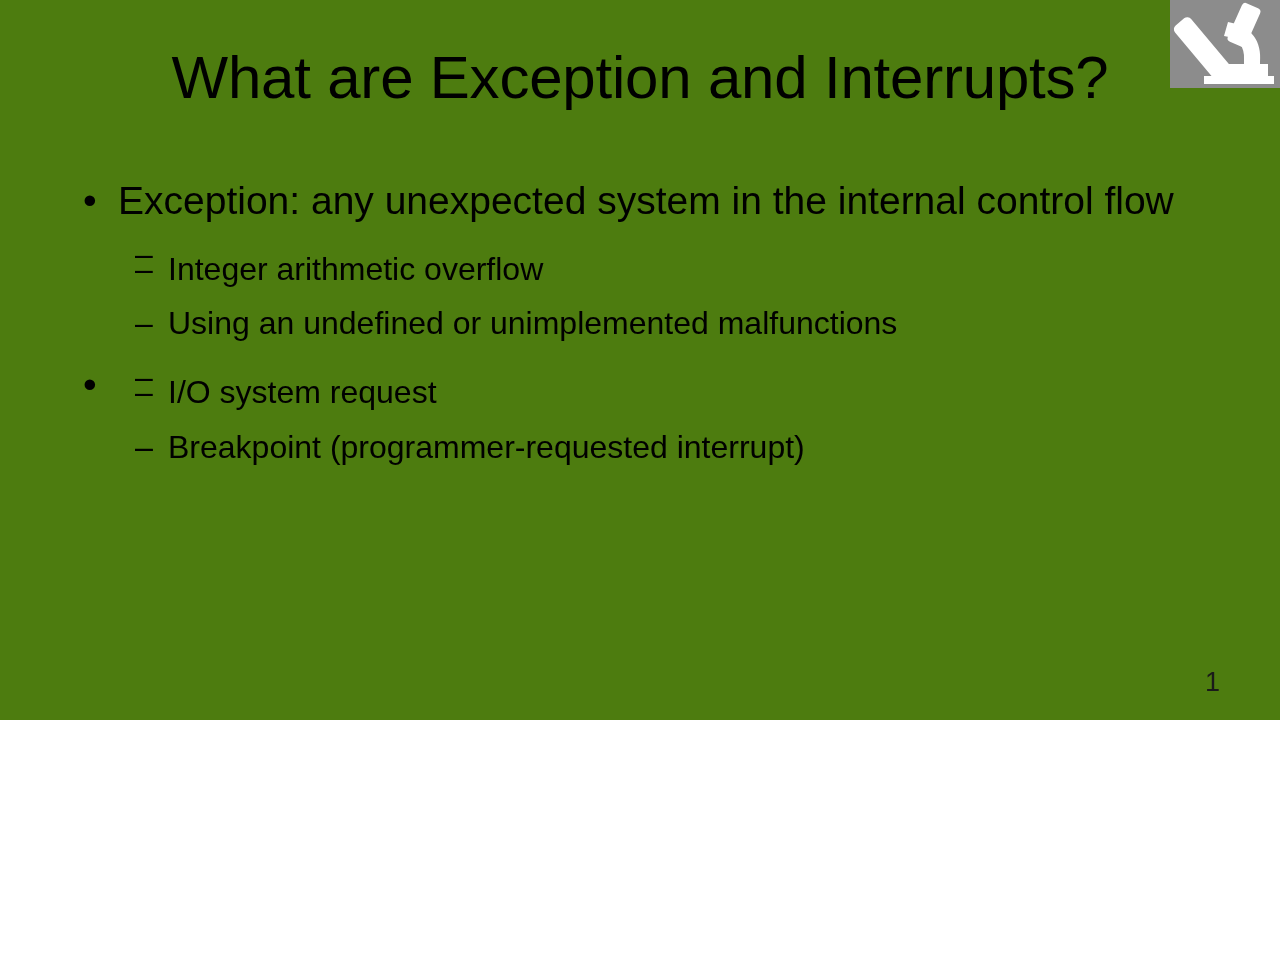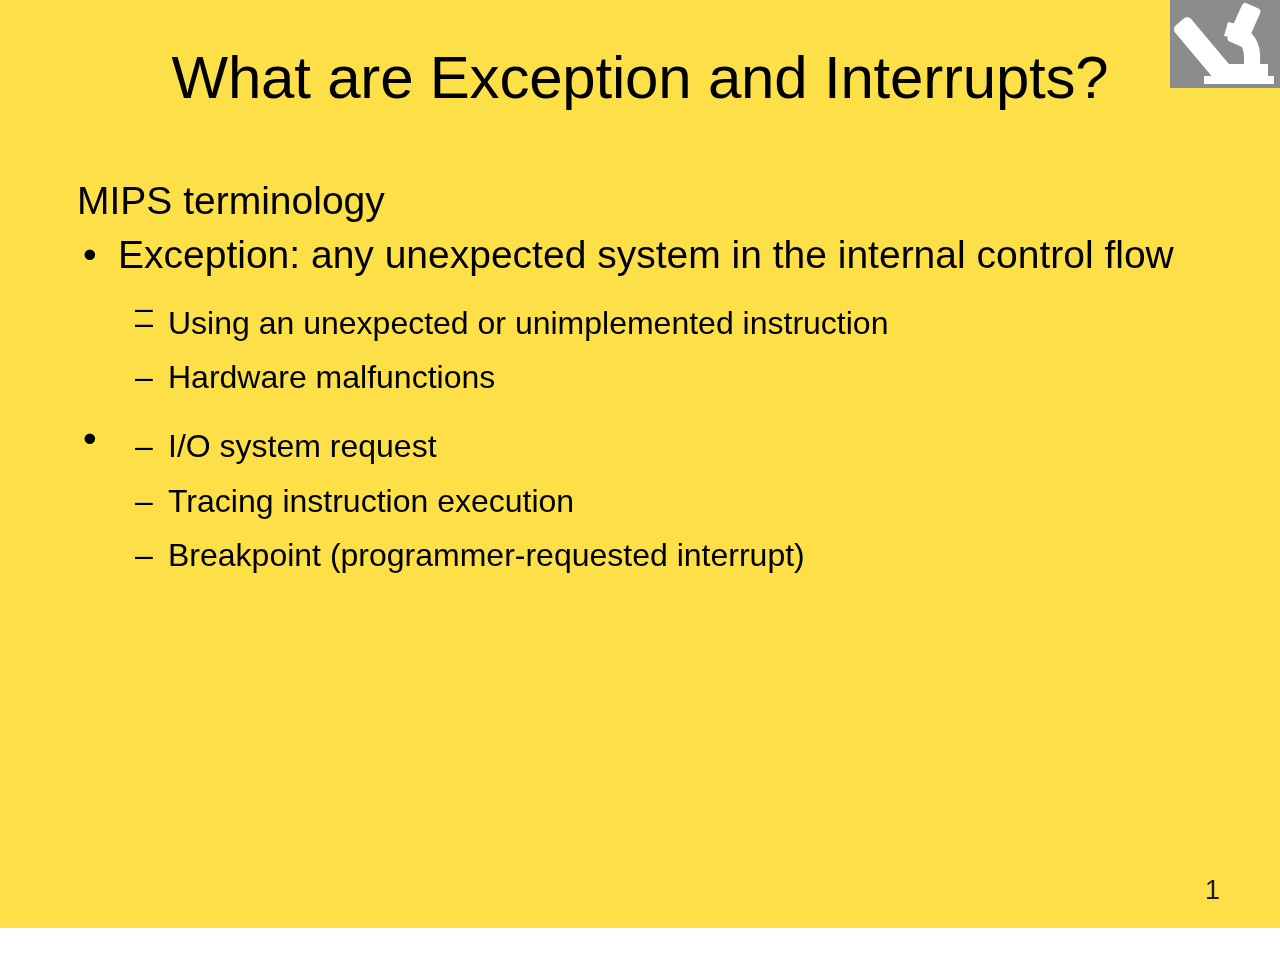--- a/index.html
+++ b/index.html
@@ -8,22 +8,22 @@
     background: #ffffff;
   }
   body {
     font-family: "Liberation Sans", sans-serif;
     color: #000000;
     -webkit-font-smoothing: antialiased;
   }
   #slide {
     position: relative;
     width: 1280px;
-    height: 928px;
-    background: #fde047;
+    height: 720px;
+    background: #4d7c0f;
     overflow: hidden;
   }
 
   
   #logo {
     position: absolute;
     left: 1170px;
     top: 0px;
     width: 110px;
     height: 88px;
@@ -126,63 +126,61 @@
       <path d="M58 22 C82 26 92 42 90 62 L90 68 L74 68 L74 60 C75 46 68 38 54 36 Z" fill="#ffffff"></path>
 
       <path d="M44 64 L98 64 L98 76 L104 76 L104 84 L34 84 L34 76 L44 76 Z" fill="#ffffff"></path>
     </svg>
   </div>
 
   <div id="title">What are Exception and Interrupts?</div>
 
   <div id="body">
 
-    <div class="lvl0">MIPS terminology</div>
 
     <div class="lvl1">
       <span class="marker">•</span>
       <span>Exception: any unexpected system in the internal control flow</span>
     </div>
 
     <div class="grp-gap"></div>
 
     <div class="lvl2">
       <span class="marker">–</span>
     </div>
 
     <div class="lvl2">
       <span class="marker">–</span>
+      <span>Integer arithmetic overflow</span>
     </div>
 
     <div class="lvl2">
       <span class="marker">–</span>
-      <span>Using an unexpected or unimplemented instruction</span>
+      <span>Using an undefined or unimplemented malfunctions</span>
     </div>
 
     <div class="lvl2">
       <span class="marker">–</span>
-      <span>Hardware malfunctions</span>
     </div>
 
     <div class="grp-gap2"></div>
 
     <div class="lvl1">
       <span class="marker">•</span>
     </div>
 
     <div class="grp-gap"></div>
 
     <div class="lvl2">
       <span class="marker">–</span>
       <span>I/O system request</span>
     </div>
 
     <div class="lvl2">
       <span class="marker">–</span>
-      <span>Tracing instruction execution</span>
     </div>
 
     <div class="lvl2">
       <span class="marker">–</span>
       <span>Breakpoint (programmer-requested interrupt)</span>
     </div>
 
   </div>
 
   <div id="pagenum">1</div>

